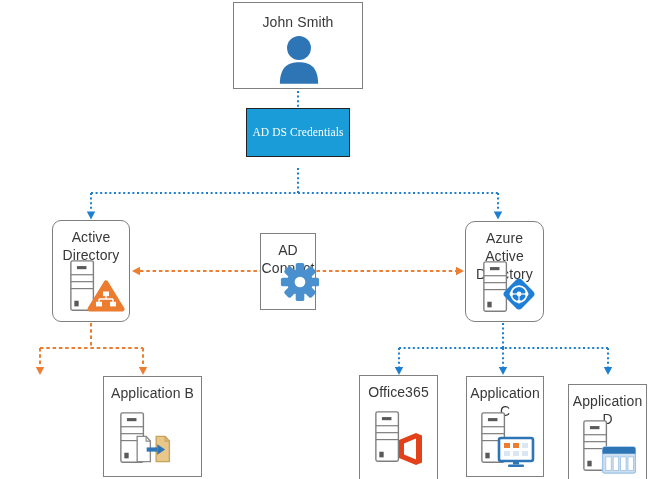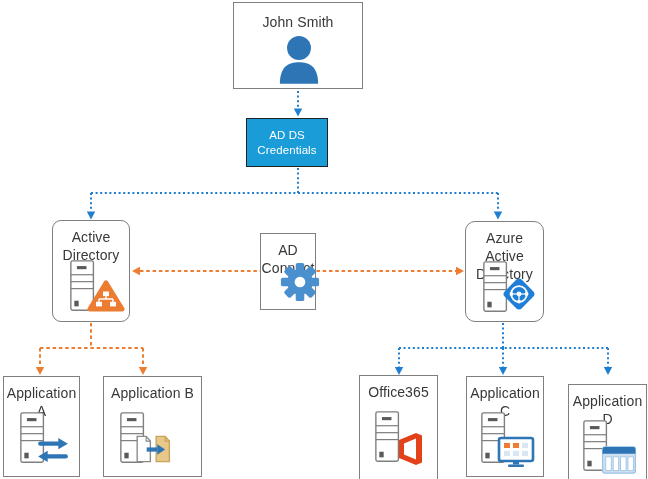--- a/index.html
+++ b/index.html
@@ -85,21 +85,21 @@
   </svg>
 
   <div class="node" style="left:233px;top:2px;width:130px;height:87px;">
     <div class="node-label" style="padding-top:10px;">John Smith</div>
     <svg class="icon-abs" style="left:43px;top:31px;" width="44" height="50" viewBox="0 0 46 52">
       <circle cx="23" cy="14.5" r="12.5" fill="#2E75B6"></circle>
       <path d="M3 52 C3 34 12 29.5 23 29.5 C34 29.5 43 34 43 52 Z" fill="#2E75B6"></path>
     </svg>
   </div>
 
-  <div class="node creds" style="left:246px;top:118px;width:82px;height:49px;">
+  <div class="node creds" style="left:246px;top:108px;width:104px;height:49px;font-family:Liberation Serif, serif;">
     <div class="node-label">AD DS Credentials</div>
   </div>
 
   <div class="node" style="left:52px;top:220px;width:78px;height:102px;border-radius:9px;">
     <div class="node-label">Active Directory</div>
     <svg class="icon-abs" style="left:17px;top:38px;" width="26" height="54" viewBox="0 0 30 60">
         <use href="#sym-server"></use>
       </svg>
     <svg class="icon-abs" style="left:34px;top:58px;" width="38" height="34" viewBox="0 0 38 34">
       <polygon points="19,4 35,30 3,30" fill="#EC7C30" stroke="#EC7C30" stroke-width="5" stroke-linejoin="round"></polygon>
@@ -143,34 +143,20 @@
         <line x1="20" y1="20" x2="27.6" y2="20"></line>
         <line x1="20" y1="20" x2="20" y2="27.6"></line>
       </g>
       <circle cx="20" cy="20" r="2.4" fill="#ffffff"></circle>
       <circle cx="12.4" cy="20" r="1.9" fill="#ffffff"></circle>
       <circle cx="27.6" cy="20" r="1.9" fill="#ffffff"></circle>
       <circle cx="20" cy="27.6" r="1.9" fill="#ffffff"></circle>
     </svg>
   </div>
 
-  <div class="node" style="left:3px;top:376px;width:77px;height:101px;">
-    <div class="node-label">Application A</div>
-    <svg class="icon-abs" style="left:16px;top:34px;" width="26" height="54" viewBox="0 0 30 60">
-        <use href="#sym-server"></use>
-      </svg>
-    <svg class="icon-abs" style="left:32px;top:58px;" width="34" height="30" viewBox="0 0 32 28">
-      <g stroke="#2E75B6" stroke-width="4" stroke-linecap="round">
-        <line x1="4" y1="8" x2="21" y2="8"></line>
-        <line x1="28" y1="20" x2="11" y2="20"></line>
-      </g>
-      <polygon points="21,2.8 21,13.2 30,8" fill="#2E75B6"></polygon>
-      <polygon points="11,14.8 11,25.2 2,20" fill="#2E75B6"></polygon>
-    </svg>
-  </div>
 
   <div class="node" style="left:103px;top:376px;width:99px;height:101px;">
     <div class="node-label">Application B</div>
     <svg class="icon-abs" style="left:16px;top:34px;" width="26" height="54" viewBox="0 0 30 60">
         <use href="#sym-server"></use>
       </svg>
     <svg class="icon-abs" style="left:30px;top:56px;" width="38" height="32" viewBox="0 0 36 30">
       <path d="M3 3 h8.5 l4 4.5 V27 H3 Z" fill="#ffffff" stroke="#8A8A8A" stroke-width="1.3"></path>
       <path d="M11.5 3 v4.5 h4" fill="none" stroke="#8A8A8A" stroke-width="1.1"></path>
       <path d="M21 3 h8.5 l4 4.5 V27 H21 Z" fill="#E7C78A" stroke="#C9A35C" stroke-width="1.3"></path>

